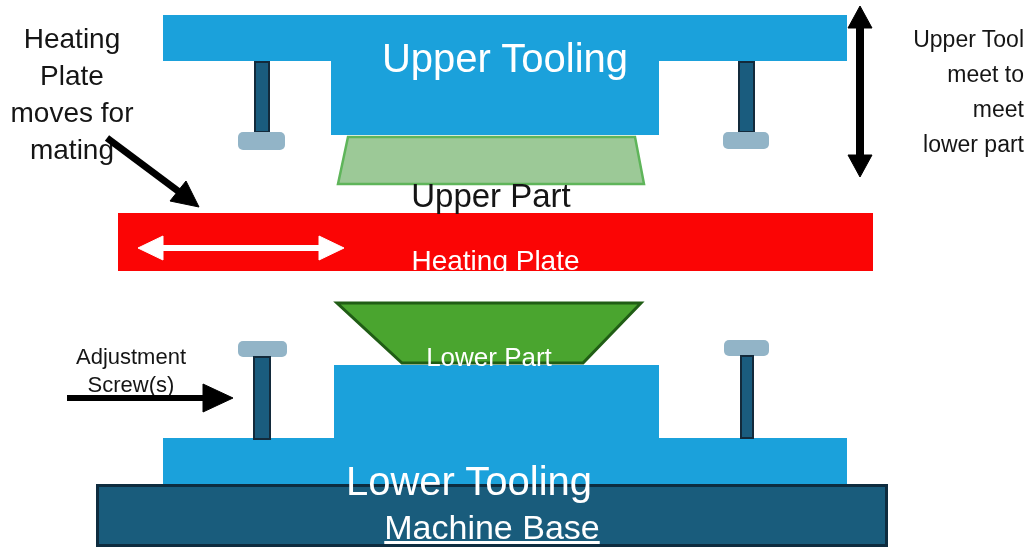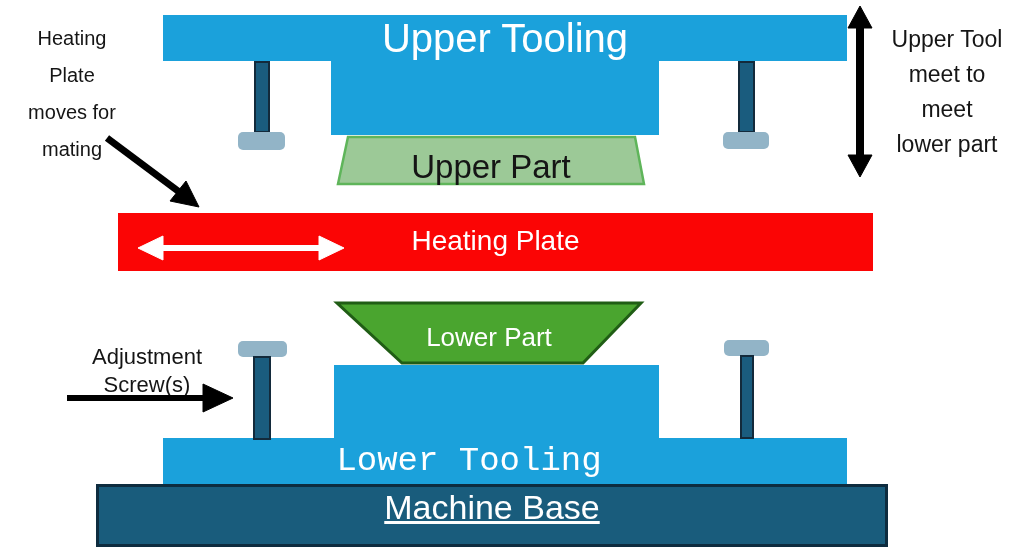--- a/index.html
+++ b/index.html
@@ -29,35 +29,35 @@
   .ll-cap{left:238px;top:341px;width:49px;height:16px;}
   .ll-stem{left:253px;top:356px;width:18px;height:84px;}
   .lr-cap{left:724px;top:340px;width:45px;height:16px;}
   .lr-stem{left:740px;top:355px;width:14px;height:84px;}
 
   
   .upper-part-poly{fill:var(--upper-part-fill,#9CC997);stroke:var(--upper-part-border,#5FB55A);stroke-width:2.5;}
   .lower-part-poly{fill:var(--lower-part-fill,#4AA52F);stroke:var(--lower-part-border,#205D15);stroke-width:3;}
 
   
-  .label{display:flex;align-items:center;justify-content:center;text-align:left;white-space:nowrap;}
+  .label{display:flex;align-items:center;justify-content:center;text-align:left;white-space:nowrap;margin-top:20px;}
   .light{color:var(--label-light,#FFFFFF);}
   .dark{color:var(--label-dark,#151515);}
   .upper-tooling-label{left:163px;top:13px;width:684px;height:50px;font-size:40px;}
-  .upper-part-label{left:338px;top:139px;width:306px;height:56px;font-size:33px;}
+  .upper-part-label{left:338px;top:148px;width:306px;height:56px;font-size:33px;}
   .heating-plate-label{left:118px;top:213px;width:755px;height:56px;font-size:28px;}
   .lower-part-label{left:337px;top:308px;width:304px;height:58px;font-size:26px;}
-  .lower-tooling-label{left:163px;top:437px;width:612px;height:48px;font-size:34px;font-family:Liberation Mono, monospace;}
+  .lower-tooling-label{left:163px;top:437px;width:612px;height:48px;font-size:40px;}
   .machine-base-label{left:96px;top:482px;width:792px;height:50px;font-size:34px;text-decoration:underline;}
 
   
   .note{text-align:center;color:var(--label-dark,#151515);}
-  .note-left{left:2px;top:20px;width:140px;font-size:20px;line-height:37px;}
-  .note-right{left:870px;top:22px;width:154px;font-size:23px;line-height:35px;}
-  .note-adj{left:76px;top:343px;width:142px;font-size:22px;line-height:28px;}
+  .note-left{left:2px;top:20px;width:140px;font-size:28px;line-height:37px;}
+  .note-right{left:870px;top:22px;width:154px;font-size:23px;line-height:35px;text-align:right;}
+  .note-adj{left:60px;top:343px;width:142px;font-size:22px;line-height:28px;}
 
   .arrow-black{fill:var(--arrow-black,#000000);stroke:var(--arrow-black,#000000);}
   .arrow-white{fill:var(--arrow-white,#FFFFFF);stroke:var(--arrow-white,#FFFFFF);}
   line.arrow-black{fill:none;} line.arrow-white{fill:none;}
 </style>
 </head>
 <body>
 
 <div class="stage">
 

